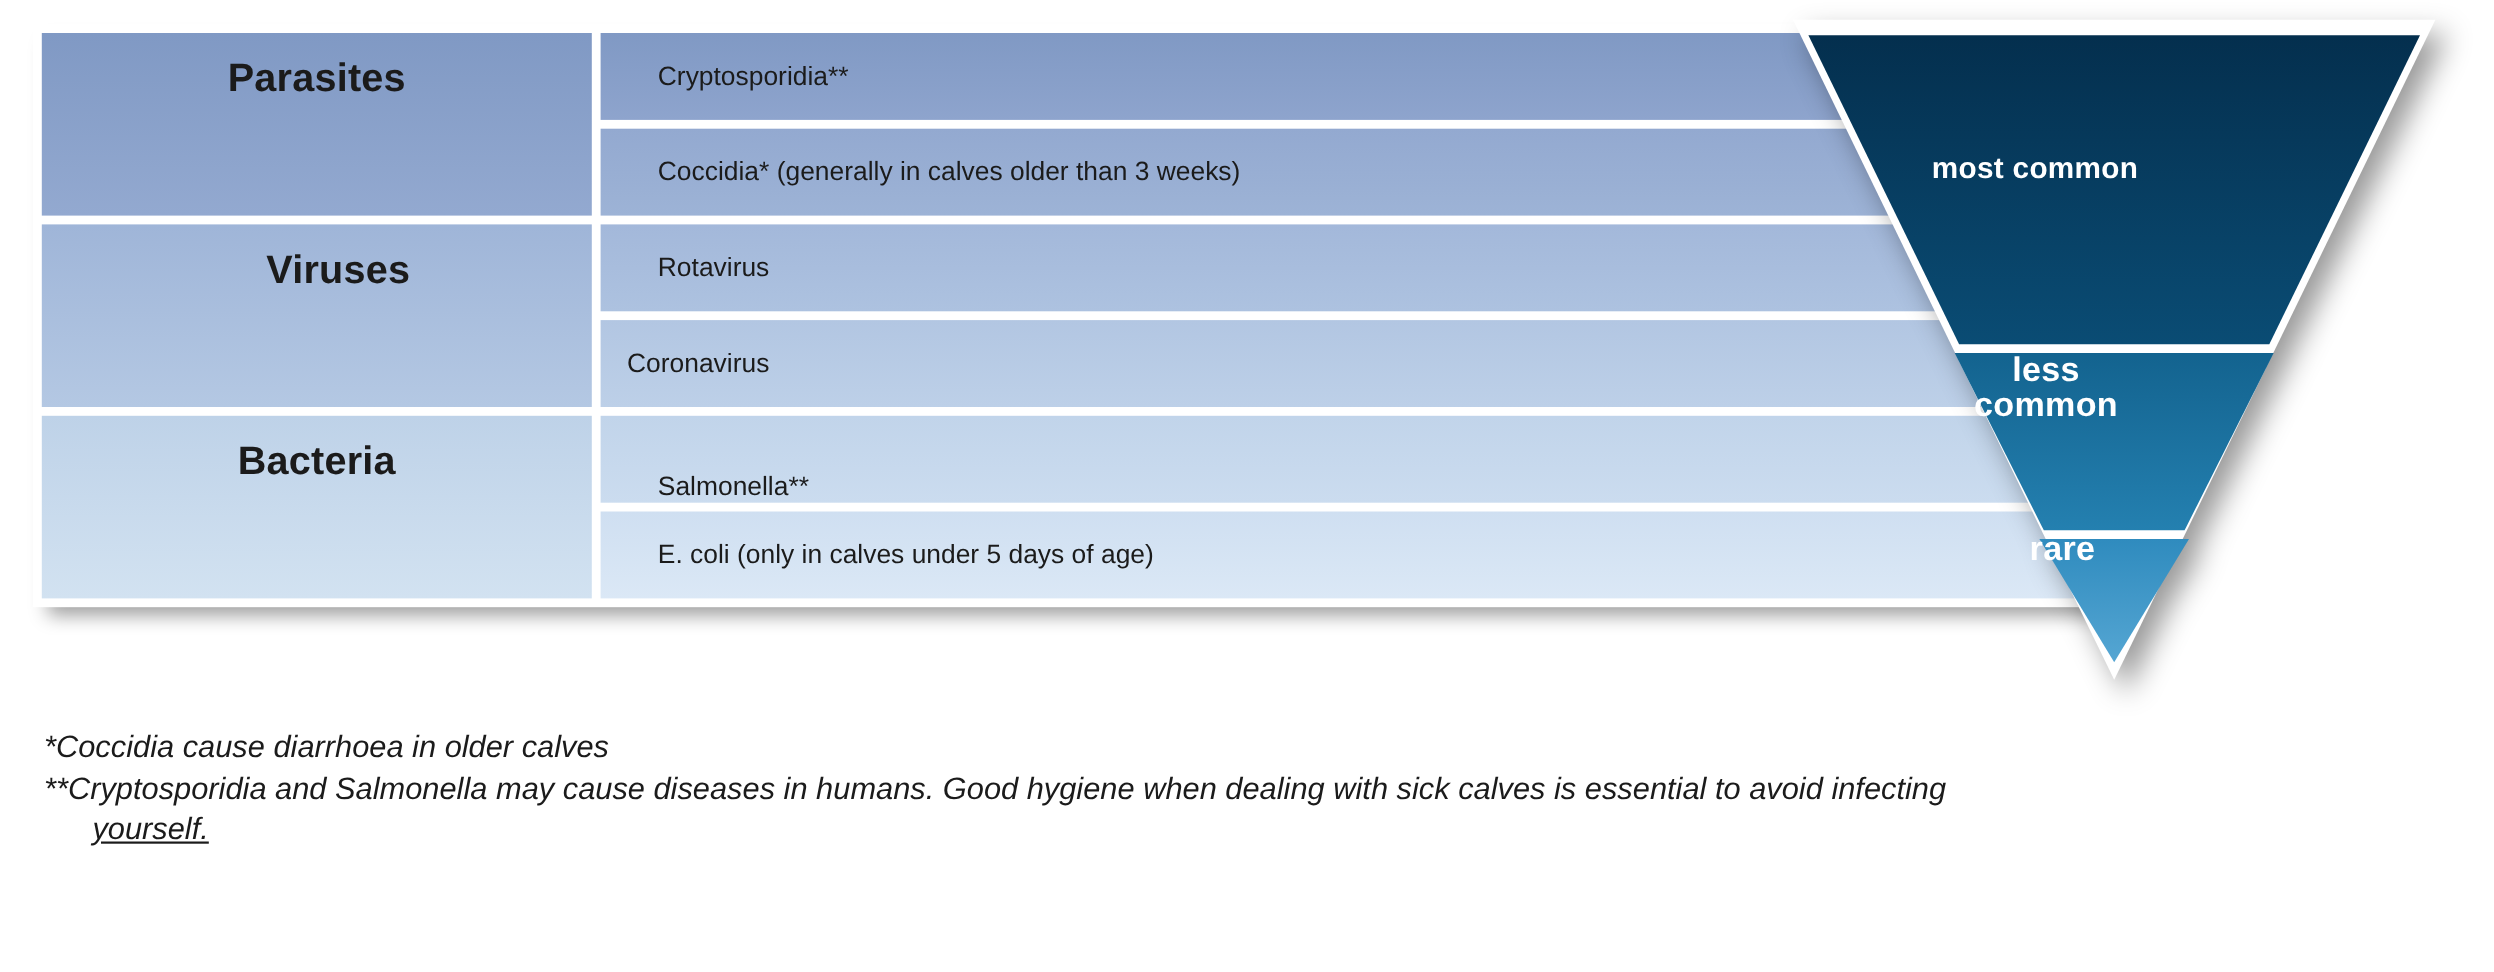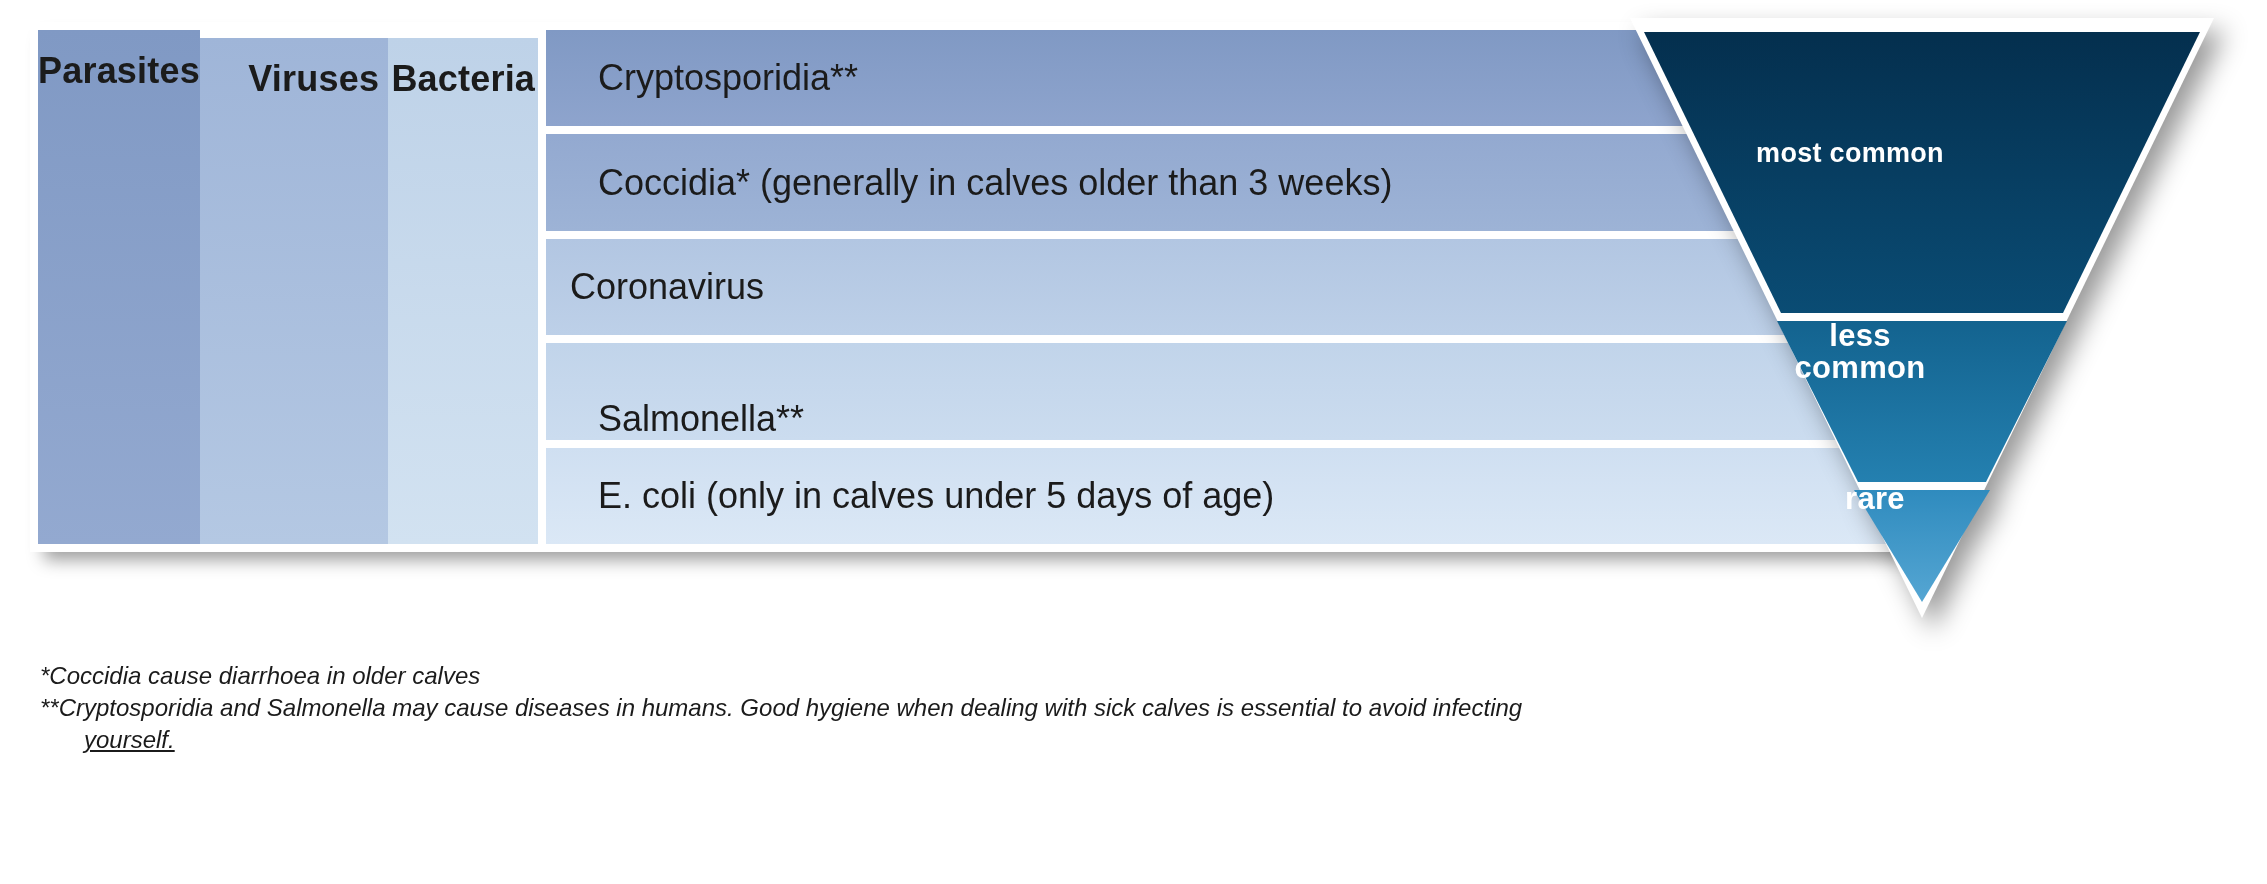--- a/index.html
+++ b/index.html
@@ -39,21 +39,21 @@
     height: 100%;
     display: flex;
     flex-direction: row;
   }
 
   
   .cat-col {
     width: 500px;
     flex: 0 0 500px;
     display: flex;
-    flex-direction: row;
+    flex-direction: column;
     margin-right: 8px;
     border-radius: 10px;
   }
   .cat-cell {
     flex: 1 1 0;
     display: flex;
     align-items: flex-start;
     justify-content: center;
     padding-top: 20px;
     box-sizing: border-box;
@@ -72,21 +72,21 @@
     flex: 1 1 auto;
     display: flex;
     flex-direction: column;
   }
   .item-cell {
     flex: 1 1 0;
     display: flex;
     align-items: center;
     padding-left: 52px;
     box-sizing: border-box;
-    font-size: 36px;
+    font-size: 24px;
     color: #1b1b1b;
   }
   .item-cell + .item-cell { margin-top: 8px; }
   .item-cell.r0 { background: linear-gradient(to bottom, #8099c4 0%, #8ea4cd 100%); }
   .item-cell.r1 { background: linear-gradient(to bottom, #93a9d0 0%, #9db3d6 100%); }
   .item-cell.r2 { background: linear-gradient(to bottom, #a3b8da 0%, #adc2e0 100%); }
   .item-cell.r3 { background: linear-gradient(to bottom, #b2c6e2 0%, #bdd0e8 100%); padding-left: 24px; }
   .item-cell.r4 { background: linear-gradient(to bottom, #c1d4ea 0%, #cbdcef 100%); align-items: flex-end; }
   .item-cell.r5 { background: linear-gradient(to bottom, #cfdff1 0%, #dbe8f6 100%); }
 
@@ -129,21 +129,21 @@
     width: 150px;
     font-size: 31px;
   }
 
   
   .notes {
     position: absolute;
     left: 40px;
     top: 660px;
     width: 2200px;
-    font-size: 24px;
+    font-size: 28px;
     font-style: italic;
     color: #1b1b1b;
     line-height: 1.34;
   }
   .note-line { white-space: nowrap; }
   .note-line.indent2 { padding-left: 44px; text-decoration: underline; }
 </style>
 </head>
 <body>
 
@@ -163,20 +163,23 @@
           <span>Bacteria</span>
         </div>
       </div>
 
       <div class="item-col">
         <div class="item-cell r0">
           <span>Cryptosporidia**</span>
         </div>
         <div class="item-cell r1">
           <span>Coccidia* (generally in calves older than 3 weeks)</span>
+        </div>
+        <div class="item-cell r2">
+          <span>Rotavirus</span>
         </div>
         <div class="item-cell r3">
           <span>Coronavirus</span>
         </div>
         <div class="item-cell r4">
           <span>Salmonella**</span>
         </div>
         <div class="item-cell r5">
           <span>E. coli (only in calves under 5 days of age)</span>
         </div>

